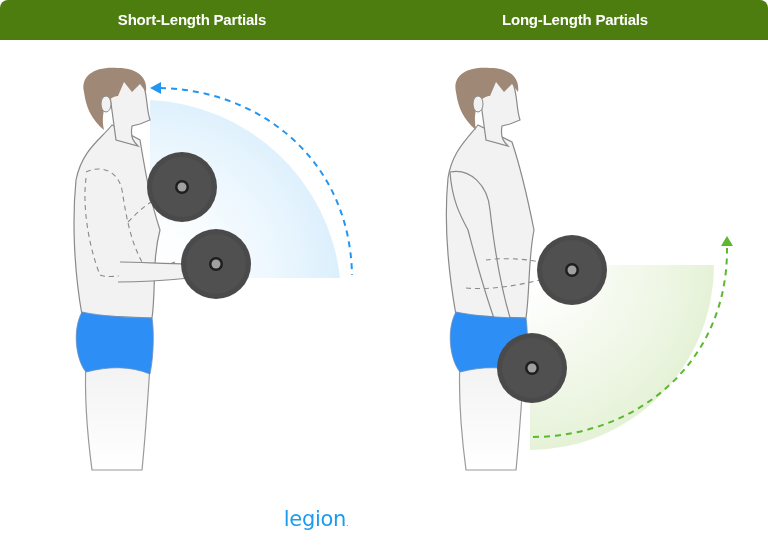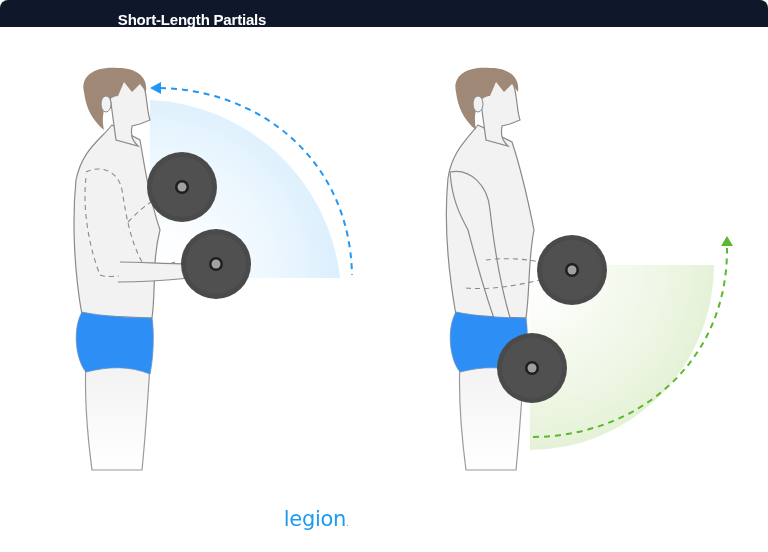--- a/index.html
+++ b/index.html
@@ -1,29 +1,30 @@
 <!DOCTYPE html>
 <html><head>
 <meta charset="utf-8">
 <style>
   html, body { margin: 0; padding: 0; background: #ffffff; }
   body { width: 768px; height: 552px; position: relative; overflow: hidden; font-family: "Liberation Sans", sans-serif; }
-  .header { position: absolute; left: 0; top: 0; width: 768px; height: 27px; background: #0f172a; border-radius: 8px 8px 0 0; }
+  .header { position: absolute; left: 0; top: 0; width: 768px; height: 40px; background: #4d7c0f; border-radius: 8px 8px 0 0; }
   .header-title { position: absolute; top: 11px; color: #ffffff; font-weight: bold; font-size: 15px; letter-spacing: -0.2px; text-align: center; width: 300px; }
   .header-title.left { left: 42px; }
   .header-title.right { left: 425px; }
   .panel { position: absolute; top: 40px; }
   .logo { position: absolute; left: 0; width: 632px; top: 507px; text-align: center; color: #1a9cf0; font-size: 21px; font-family: "DejaVu Sans", sans-serif; letter-spacing: -0.3px; }
   .logo .dot { font-size: 8px; color: #1a9cf0; }
 </style>
 </head>
 <body>
 
 <div class="header">
   <div class="header-title left">Short-Length Partials</div>
+  <div class="header-title right">Long-Length Partials</div>
 </div>
 
 <svg class="panel" style="left:0; top:0;" width="384" height="500" viewBox="0 0 384 500">
   <defs>
     <radialGradient id="blueFan" cx="150" cy="278" r="210" gradientUnits="userSpaceOnUse">
       <stop offset="0" stop-color="#ffffff" stop-opacity="0"></stop>
       <stop offset="0.45" stop-color="#eaf6fe" stop-opacity="0.6"></stop>
       <stop offset="1" stop-color="#d4ecfc" stop-opacity="1"></stop>
     </radialGradient>
     <linearGradient id="legFadeL" x1="0" y1="0" x2="0" y2="1">

